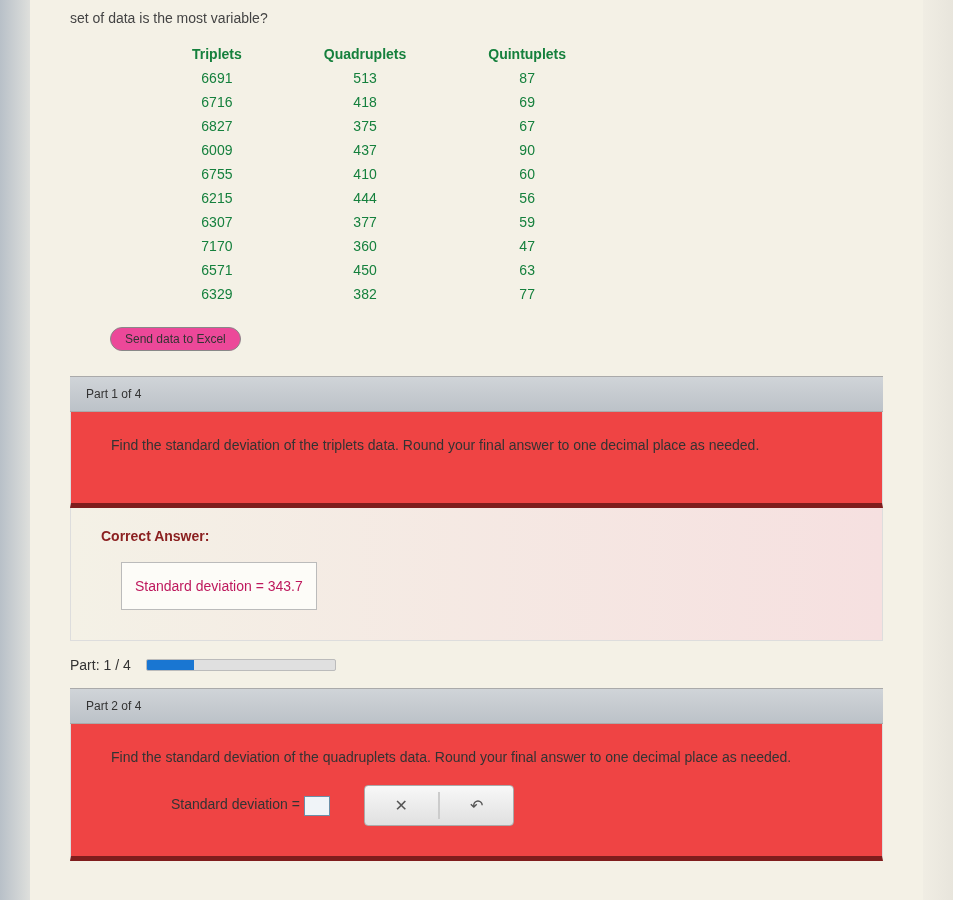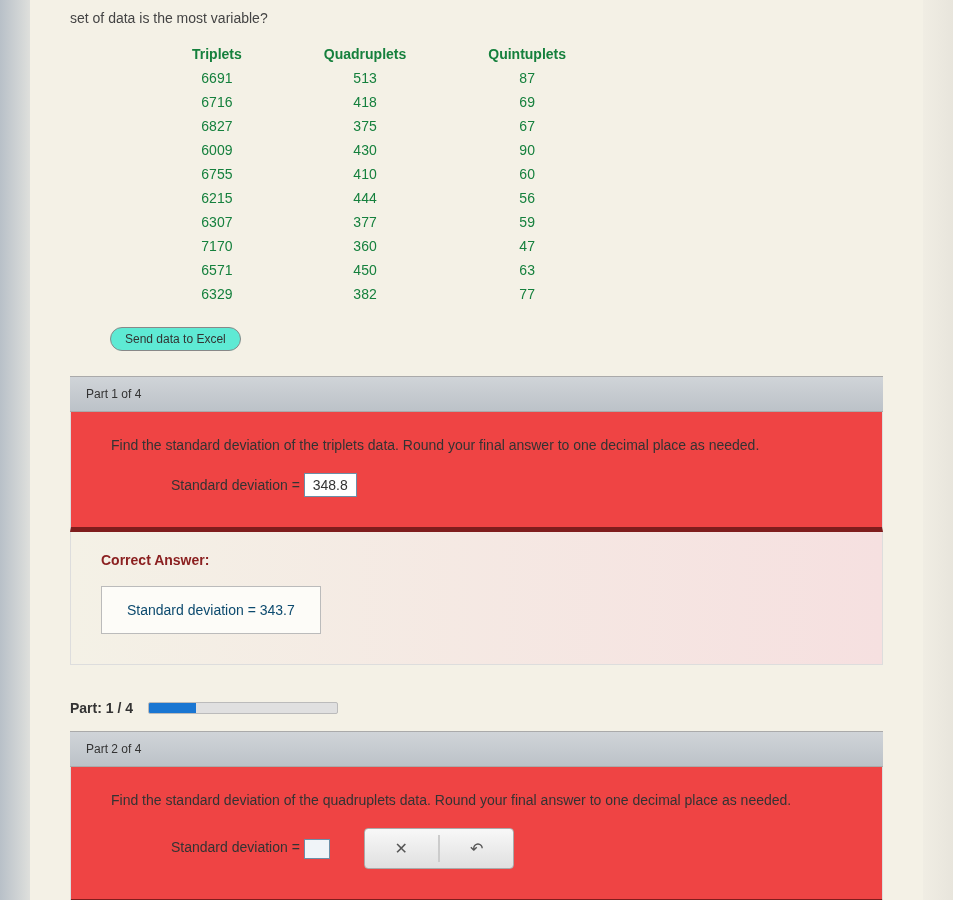--- a/index.html
+++ b/index.html
@@ -40,21 +40,21 @@
     color: #15803d;
     font-size: 14px;
   }
   .excel-btn {
     display: inline-block;
     margin-left: 80px;
     margin-bottom: 25px;
     padding: 4px 14px;
     border: 1px solid #888;
     border-radius: 14px;
-    background: #5eead4;
+    background: #ec4899;
     color: #333;
     font-size: 12px;
     cursor: pointer;
   }
   .part-header {
     background: linear-gradient(to bottom, #d0d4d8, #bcc2c8);
     padding: 10px 16px;
     font-size: 12px;
     color: #333;
     border-top: 1px solid #aaa;
@@ -107,30 +107,30 @@
   .correct-label {
     color: #8b2020;
     font-weight: bold;
     font-size: 14px;
     margin-bottom: 18px;
   }
   .correct-box {
     display: inline-block;
     border: 1px solid #bbb;
     background: #fdfcf8;
-    padding: 15px 25px;
-    font-size: 14px;
-    color: #0c4a6e;
+    padding: 15px 13px;
+    font-size: 14px;
+    color: #be185d;
+    margin-left: 20px;
   }
   .progress-row {
-    margin: 35px 40px 15px 40px;
+    margin: 16px 40px 15px 40px;
     display: flex;
     align-items: center;
     gap: 15px;
-    font-weight: bold;
   }
   .progress-label {
     font-size: 14px;
     color: #333;
   }
   .progress-bar {
     width: 190px;
     height: 12px;
     background: #e0e0e0;
     border: 1px solid #bbb;
@@ -190,21 +190,21 @@
           <td>418</td>
           <td>69</td>
         </tr>
         <tr>
           <td>6827</td>
           <td>375</td>
           <td>67</td>
         </tr>
         <tr>
           <td>6009</td>
-          <td>430</td>
+          <td>437</td>
           <td>90</td>
         </tr>
         <tr>
           <td>6755</td>
           <td>410</td>
           <td>60</td>
         </tr>
         <tr>
           <td>6215</td>
           <td>444</td>
@@ -231,24 +231,20 @@
           <td>77</td>
         </tr>
       </tbody>
   </table>
 
   <button class="excel-btn">Send data to Excel</button>
 
   <div class="part-header">Part 1 of 4</div>
   <div class="part-body">
     <div class="instruction">Find the standard deviation of the triplets data. Round your final answer to one decimal place as needed.</div>
-    <div class="answer-line">
-      <span>Standard deviation =</span>
-      <span class="input-box">348.8</span>
-    </div>
   </div>
 
   <div class="correct-section">
     <div class="correct-label">Correct Answer:</div>
     <div class="correct-box">Standard deviation = 343.7</div>
   </div>
 
   <div class="progress-row">
     <span class="progress-label">Part: 1 / 4</span>
     <div class="progress-bar">

